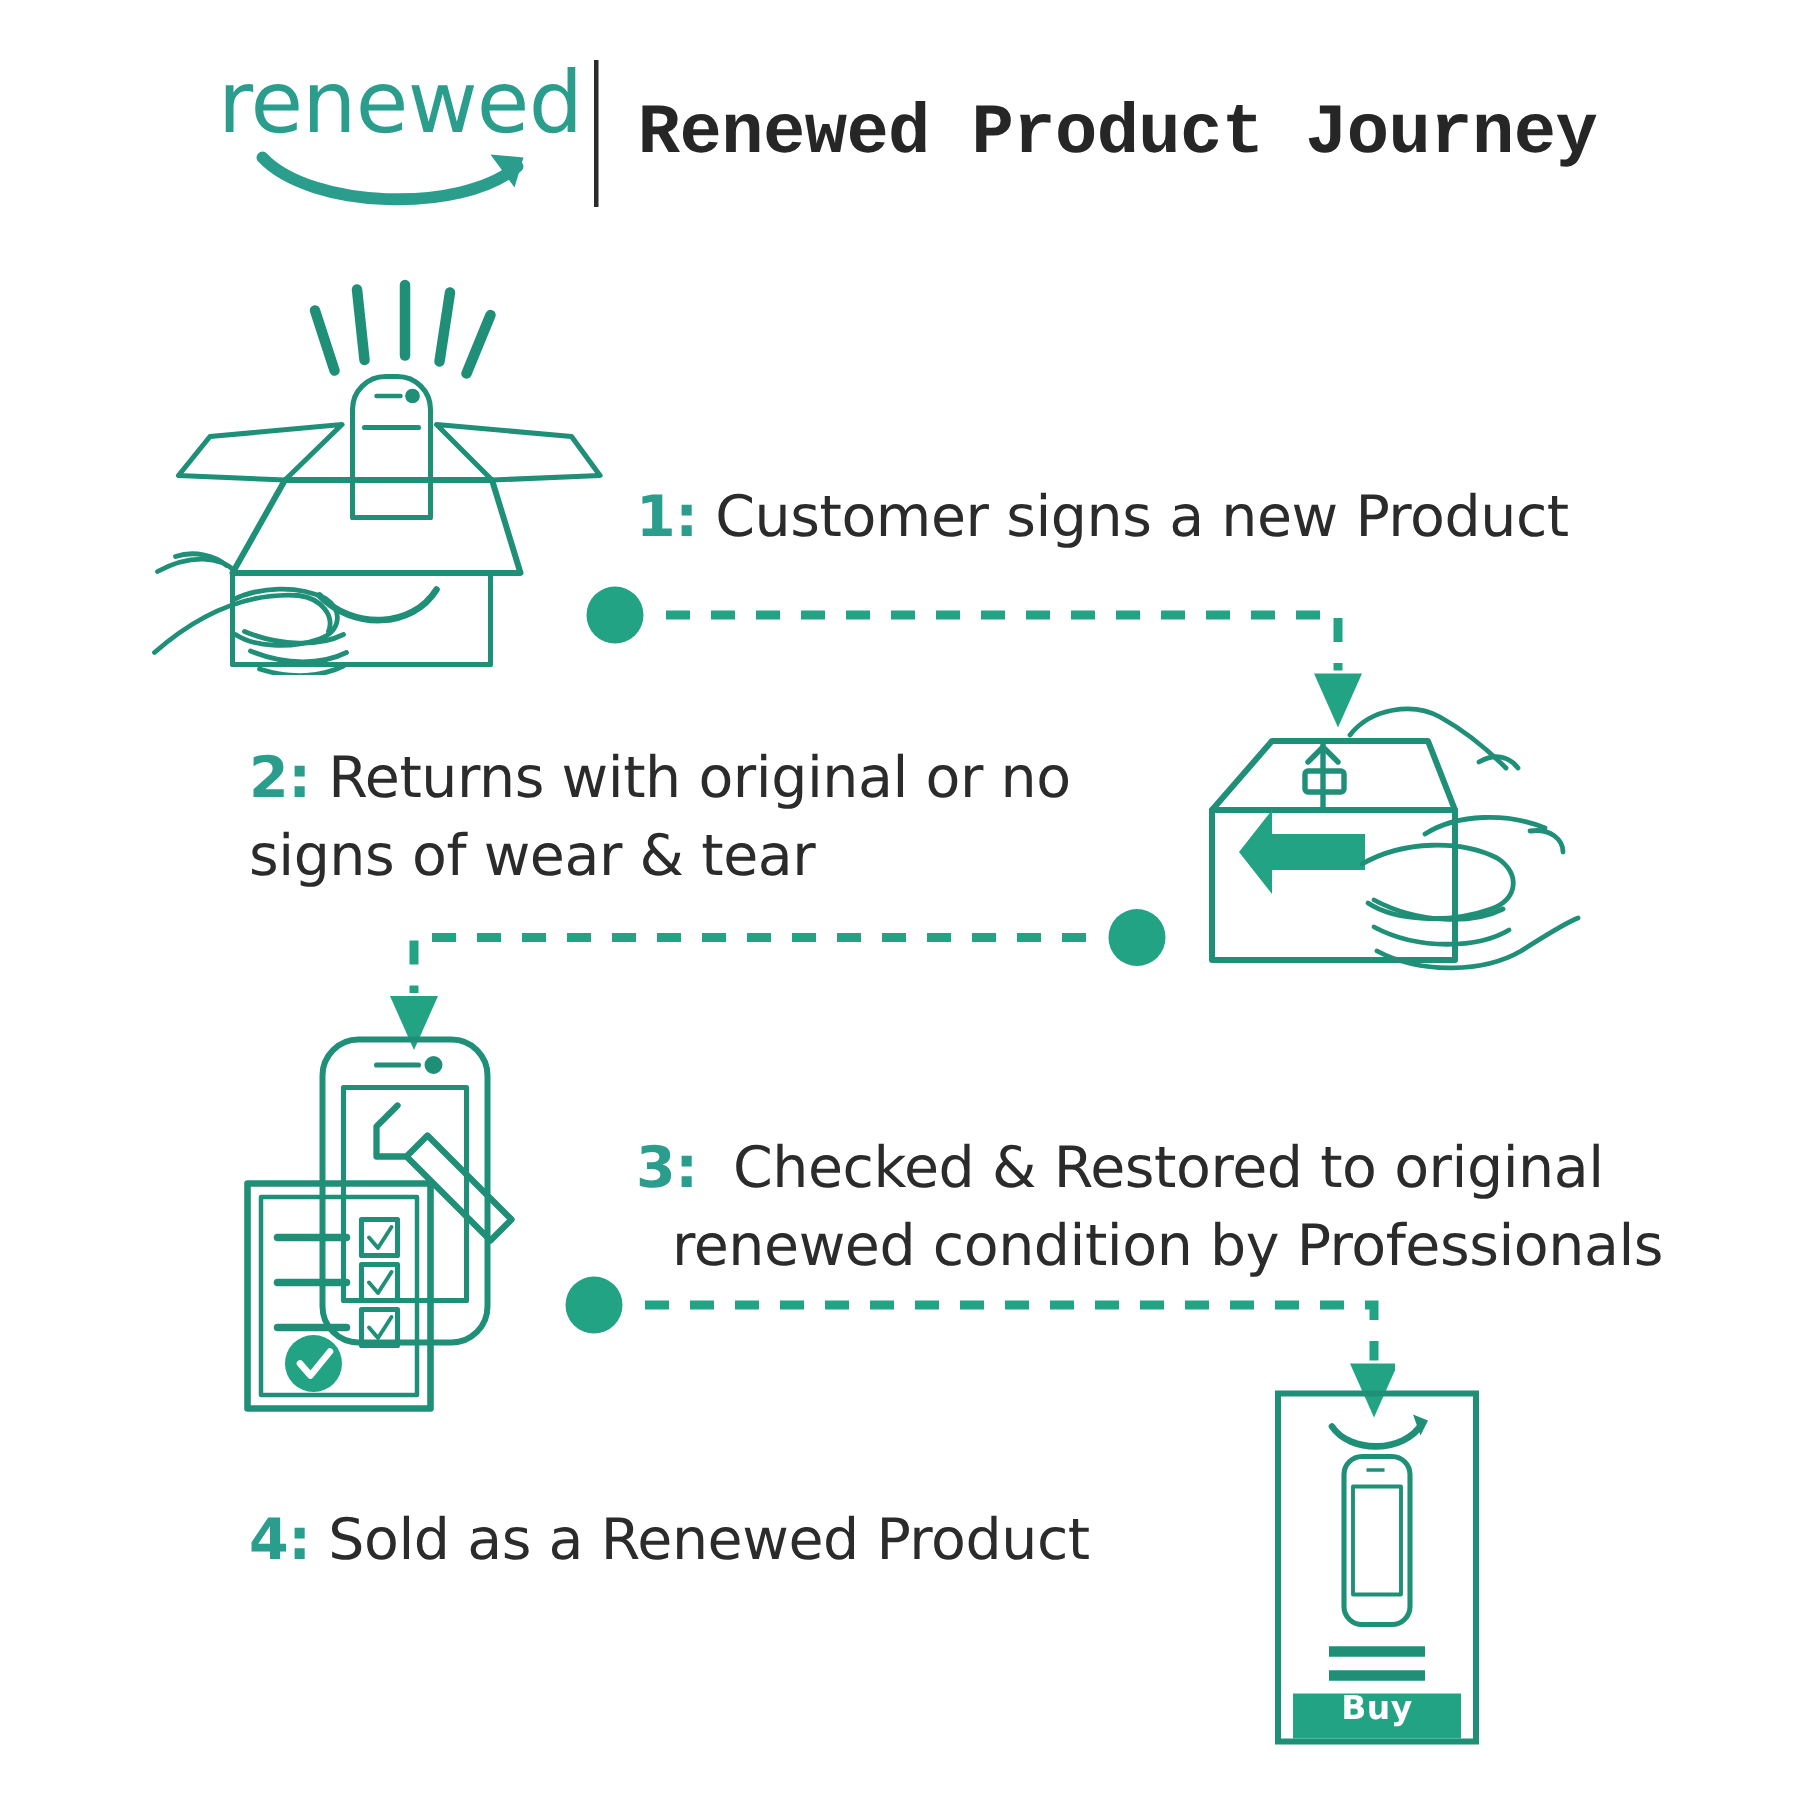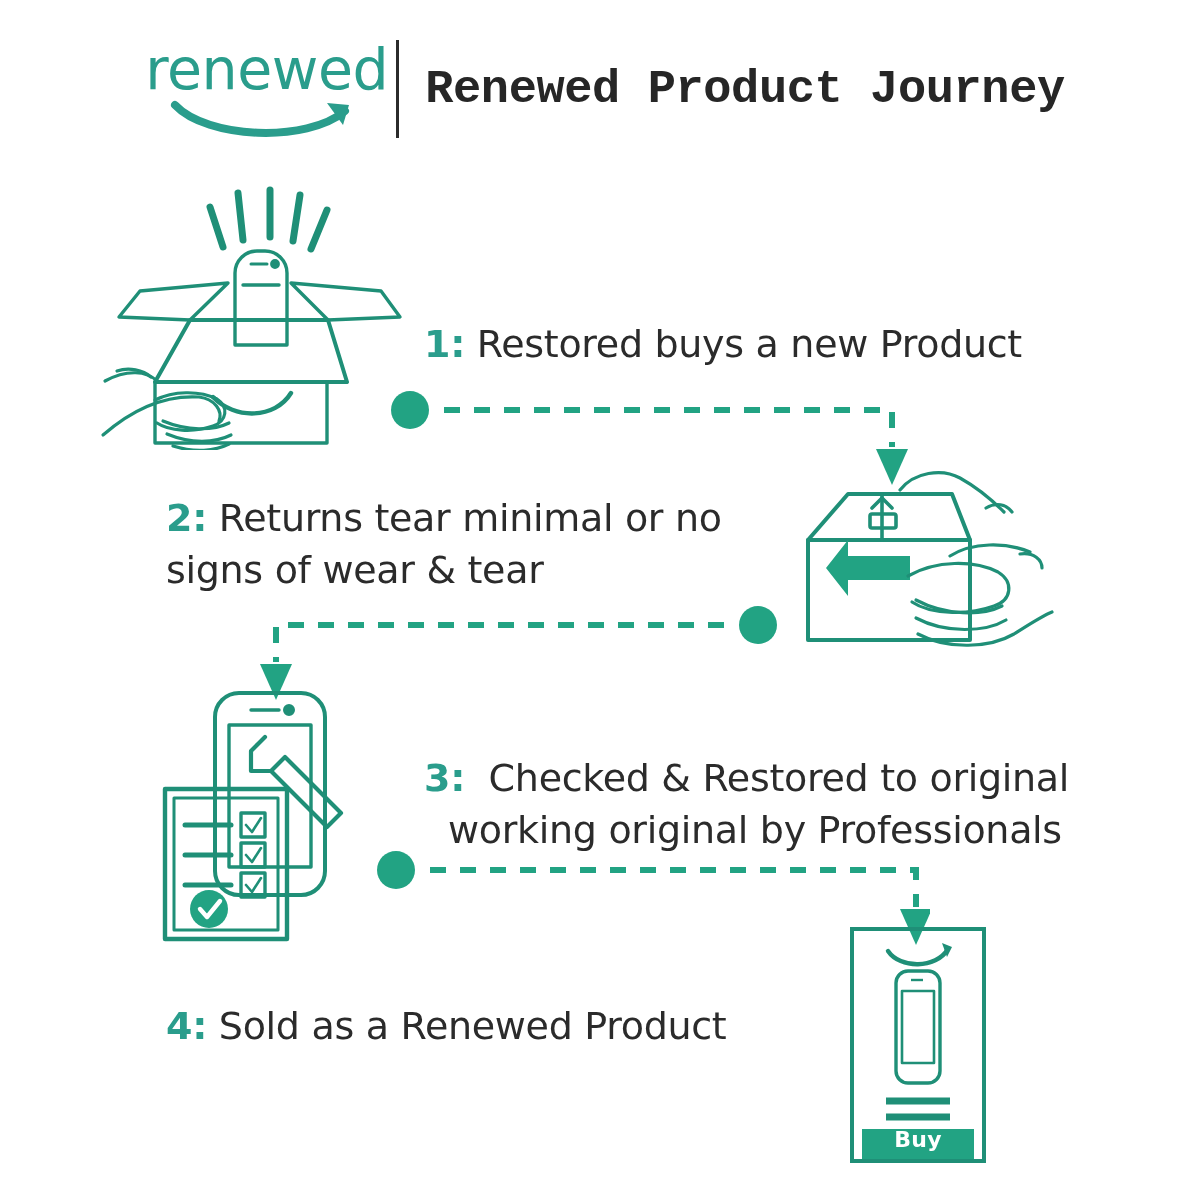--- a/index.html
+++ b/index.html
@@ -142,21 +142,21 @@
         <path d="M60,215 C78,206 104,205 122,214 C134,222 132,236 118,241 C98,248 74,246 62,238"></path>
         <path d="M68,236 C92,246 118,246 134,238"></path>
         <path d="M72,249 C96,259 120,258 136,250"></path>
         <path d="M78,261 C100,268 120,266 134,259"></path>
       </g>
     </g>
   </svg>
 
   <div class="step-text" style="left:424px; top:318px; width:700px;">
     <span class="step-num">1:</span>
-    <span class="tline" style="display:inline;">Restored buys a new Product</span>
+    <span class="tline" style="display:inline;">Customer signs a new Product</span>
   </div>
 
   <svg class="connector" style="left:380px; top:385px; width:540px; height:110px;" viewBox="0 0 540 110">
     <circle cx="30" cy="25" r="19" fill="#22a383"></circle>
     <path d="M64,25 L512,25 L512,62" fill="none" stroke="#22a383" stroke-width="6" stroke-dasharray="16 14" stroke-linecap="butt"></path>
     <path d="M496,64 L528,64 L512,100 Z" fill="#22a383"></path>
   </svg>
 
   <svg class="illus" style="left:790px; top:468px; width:300px; height:210px;" viewBox="0 0 300 210">
     <g fill="none" stroke="#1f8f77" stroke-width="3.6" stroke-linecap="round" stroke-linejoin="round">
@@ -181,21 +181,21 @@
         <path d="M118,108 C146,92 184,92 208,104 C224,114 222,132 204,138 C176,148 140,146 122,134"></path>
         <path d="M126,132 C156,148 192,148 212,138"></path>
         <path d="M126,150 C156,166 196,164 216,152"></path>
         <path d="M128,166 C158,182 200,180 224,166 C240,156 252,148 262,144"></path>
       </g>
     </g>
   </svg>
 
   <div class="step-text" style="left:166px; top:492px; width:700px;">
     <span><span class="step-num">2:</span>
-    <span>Returns tear minimal or no</span></span>
+    <span>Returns with original or no</span></span>
     <span class="tline">signs of wear &amp; tear</span>
   </div>
 
   <svg class="connector" style="left:248px; top:600px; width:540px; height:110px;" viewBox="0 0 540 110">
     <circle cx="510" cy="25" r="19" fill="#22a383"></circle>
     <path d="M476,25 L28,25 L28,62" fill="none" stroke="#22a383" stroke-width="6" stroke-dasharray="16 14" stroke-linecap="butt"></path>
     <path d="M12,64 L44,64 L28,100 Z" fill="#22a383"></path>
   </svg>
 
   <svg class="illus" style="left:155px; top:685px; width:250px; height:260px;" viewBox="0 0 250 260">
@@ -226,21 +226,21 @@
         <path d="M91,200 L97,207 L106,193" stroke-width="2.6"></path>
         <circle cx="54" cy="224" r="19" fill="#22a383" stroke="none"></circle>
         <path d="M45,224 L52,232 L65,216" stroke="#ffffff" stroke-width="4.4"></path>
       </g>
     </g>
   </svg>
 
   <div class="step-text" style="left:424px; top:724px; width:720px;margin-top:28px;">
     <span><span class="step-num">3:</span>&nbsp;
     <span>Checked &amp; Restored to original</span></span>
-    <span class="tline" style="margin-left:24px;">working original by Professionals</span>
+    <span class="tline" style="margin-left:24px;">renewed condition by Professionals</span>
   </div>
 
   <svg class="connector" style="left:370px; top:845px; width:560px; height:110px;" viewBox="0 0 560 110">
     <circle cx="26" cy="25" r="19" fill="#22a383"></circle>
     <path d="M60,25 L546,25 L546,62" fill="none" stroke="#22a383" stroke-width="6" stroke-dasharray="16 14" stroke-linecap="butt"></path>
     <path d="M530,64 L562,64 L546,100 Z" fill="#22a383"></path>
   </svg>
 
   <svg class="illus" style="left:848px; top:925px; width:140px; height:240px;" viewBox="0 0 140 240">
     <rect x="4" y="4" width="132" height="232" fill="none" stroke="#1f8f77" stroke-width="4"></rect>

